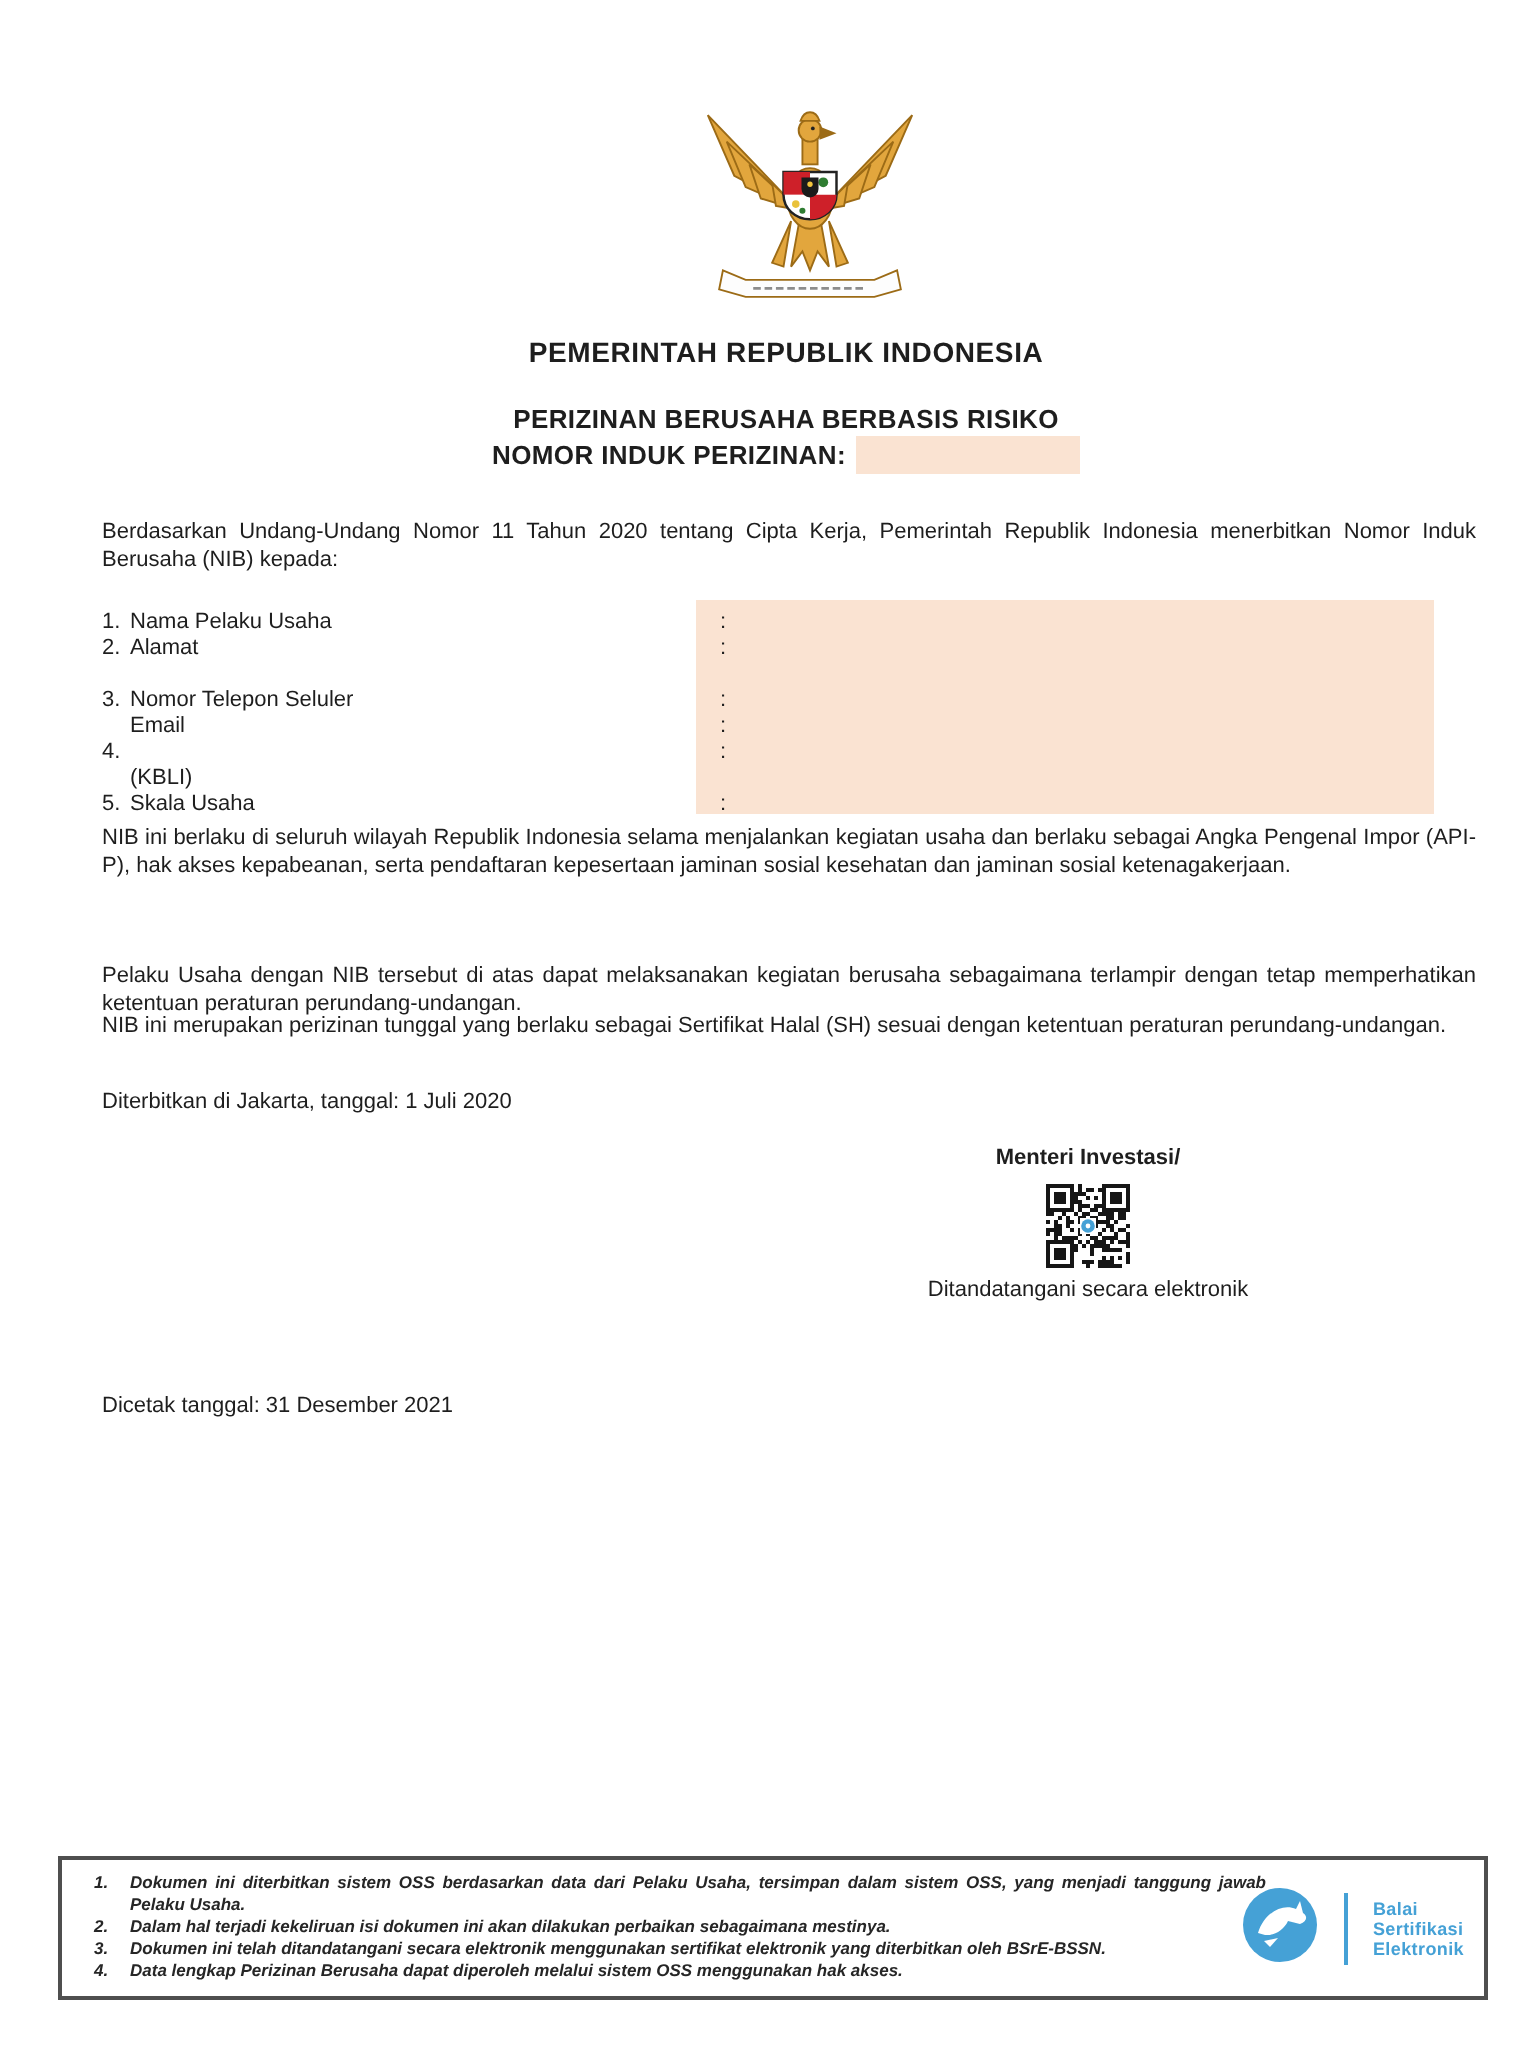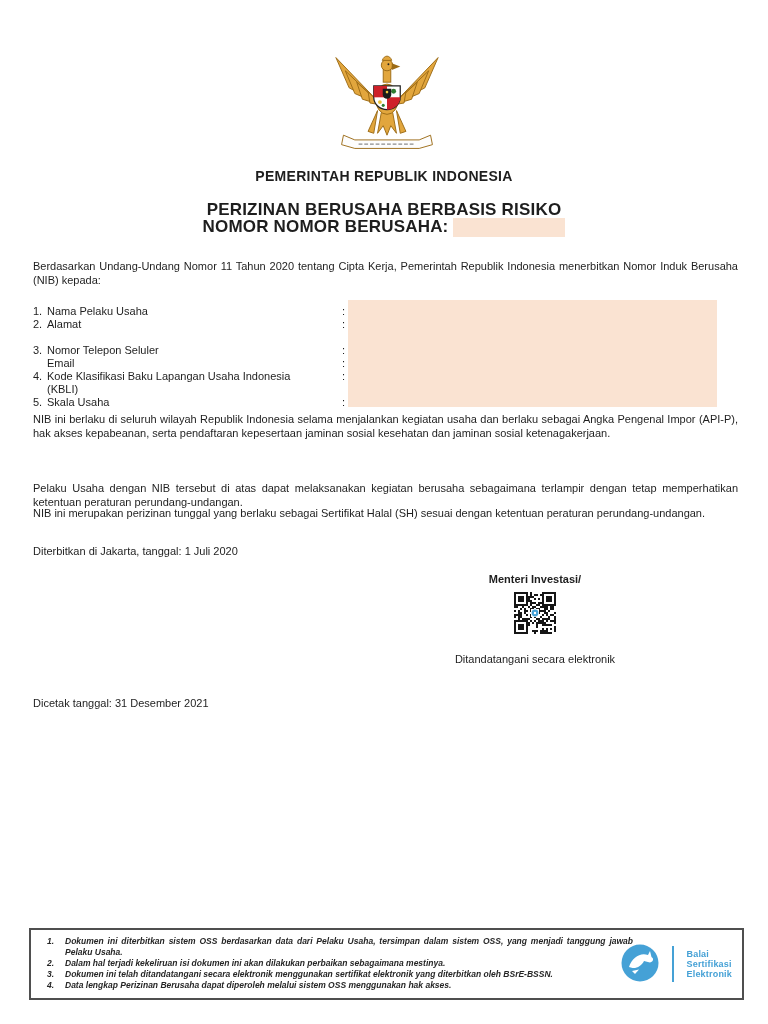--- a/index.html
+++ b/index.html
@@ -7,45 +7,45 @@
     --logo-blue:#45A1D6;
     --ink:#1e1e1e;
   }
   *{margin:0;padding:0;box-sizing:border-box;}
   html,body{background:#fff;}
   .page{
     position:relative;width:768px;height:1024px;background:#ffffff;
     font-family:"Liberation Sans","DejaVu Sans",sans-serif;
     color:var(--ink);font-size:11px;overflow:hidden;
   }
-  .abs{position:absolute;}
+  .abs{position:absolute;padding-left:18px;}
   
   .emblem{left:330px;top:50px;width:114px;height:106px;}
   .gov-title{left:0;top:168px;width:768px;text-align:center;font-weight:bold;font-size:14px;letter-spacing:.3px;}
-  .doc-title{left:0;top:201px;width:768px;text-align:center;font-weight:bold;font-size:17px;line-height:17px;letter-spacing:.2px;}
+  .doc-title{left:0;top:201px;width:768px;text-align:center;font-weight:bold;font-size:13px;line-height:17px;letter-spacing:.2px;}
   .redact-sm{display:inline-block;width:112px;height:19px;background:var(--redaction);vertical-align:-5px;margin-left:5px;}
   
   .para{left:33px;width:705px;text-align:justify;line-height:13.5px;}
   .intro{top:260px;}
   .p2{top:413px;}
   .p3{top:470px;margin-top:12px;}
   .p4{top:507px;}
   .issued{left:33px;top:545px;}
   
   .fields{left:33px;top:305px;width:705px;}
   .redact-lg{position:absolute;left:315px;top:-5px;width:369px;height:107px;background:var(--redaction);}
   .f-row{position:relative;display:flex;height:13px;line-height:13px;}
   .f-num{width:14px;flex:0 0 14px;}
   .f-lbl{white-space:nowrap;}
   .f-colon{position:absolute;left:309px;top:0;width:8px;}
   
   .signature{left:365px;top:573px;width:340px;text-align:center;line-height:13px;}
   .sig-line{font-weight:bold;}
   .qr-wrap{width:46px;height:46px;margin:4px auto 0;}
-  .sig-note{margin-top:17px;}
+  .sig-note{margin-top:3px;}
   .printed{left:33px;top:697px;}
   
   .footer-box{left:29px;top:928px;width:715px;height:72px;border:2px solid #4f4f4f;background:#fff;}
   .notes{position:absolute;left:10px;top:6px;width:592px;font-style:italic;font-weight:bold;font-size:8.5px;line-height:11px;color:#262626;}
   .n-row{display:flex;}
   .n-num{flex:0 0 24px;padding-left:6px;}
   .n-txt{flex:1;text-align:justify;}
   .bsre{position:absolute;right:10px;top:50%;transform:translateY(-50%);display:flex;align-items:center;gap:12px;}
   .bsre-divider{width:2px;height:36px;background:var(--logo-blue);}
   .bsre-text{color:var(--logo-blue);font-weight:bold;font-size:9px;line-height:10px;letter-spacing:.2px;}
@@ -97,21 +97,21 @@
       <path d="M14,90 L26,95 L94,95 L106,90 L108,100 L94,104 L26,104 L12,100 Z" fill="#fdfdfd" stroke="#9C6B16" stroke-width="1"></path>
       <line x1="30" y1="99.5" x2="90" y2="99.5" stroke="#8c8c8c" stroke-width="1.4" stroke-dasharray="4 2"></line>
     </svg>
   </div>
 
   <div class="abs gov-title">PEMERINTAH REPUBLIK INDONESIA</div>
 
   <div class="abs doc-title">
     <div>PERIZINAN BERUSAHA BERBASIS RISIKO</div>
     <div>
-      <span>NOMOR NOMOR BERUSAHA:</span><span class="redact-sm"></span>
+      <span>NOMOR INDUK PERIZINAN:</span><span class="redact-sm"></span>
     </div>
   </div>
 
   <div class="abs para intro">Berdasarkan Undang-Undang Nomor 11 Tahun 2020 tentang Cipta Kerja, Pemerintah Republik Indonesia menerbitkan Nomor Induk Berusaha (NIB) kepada:</div>
 
   <div class="abs fields">
     <div class="redact-lg"></div>
     <div class="f-row">
       <span class="f-num">1.</span>
       <span class="f-lbl">Nama Pelaku Usaha</span>
@@ -132,21 +132,20 @@
       <span class="f-lbl">Nomor Telepon Seluler</span>
       <span class="f-colon">:</span>
     </div>
     <div class="f-row">
       <span class="f-num"></span>
       <span class="f-lbl">Email</span>
       <span class="f-colon">:</span>
     </div>
     <div class="f-row">
       <span class="f-num">4.</span>
-      <span class="f-lbl">Kode Klasifikasi Baku Lapangan Usaha Indonesia</span>
       <span class="f-colon">:</span>
     </div>
     <div class="f-row">
       <span class="f-num"></span>
       <span class="f-lbl">(KBLI)</span>
       <span class="f-colon"></span>
     </div>
     <div class="f-row">
       <span class="f-num">5.</span>
       <span class="f-lbl">Skala Usaha</span>

